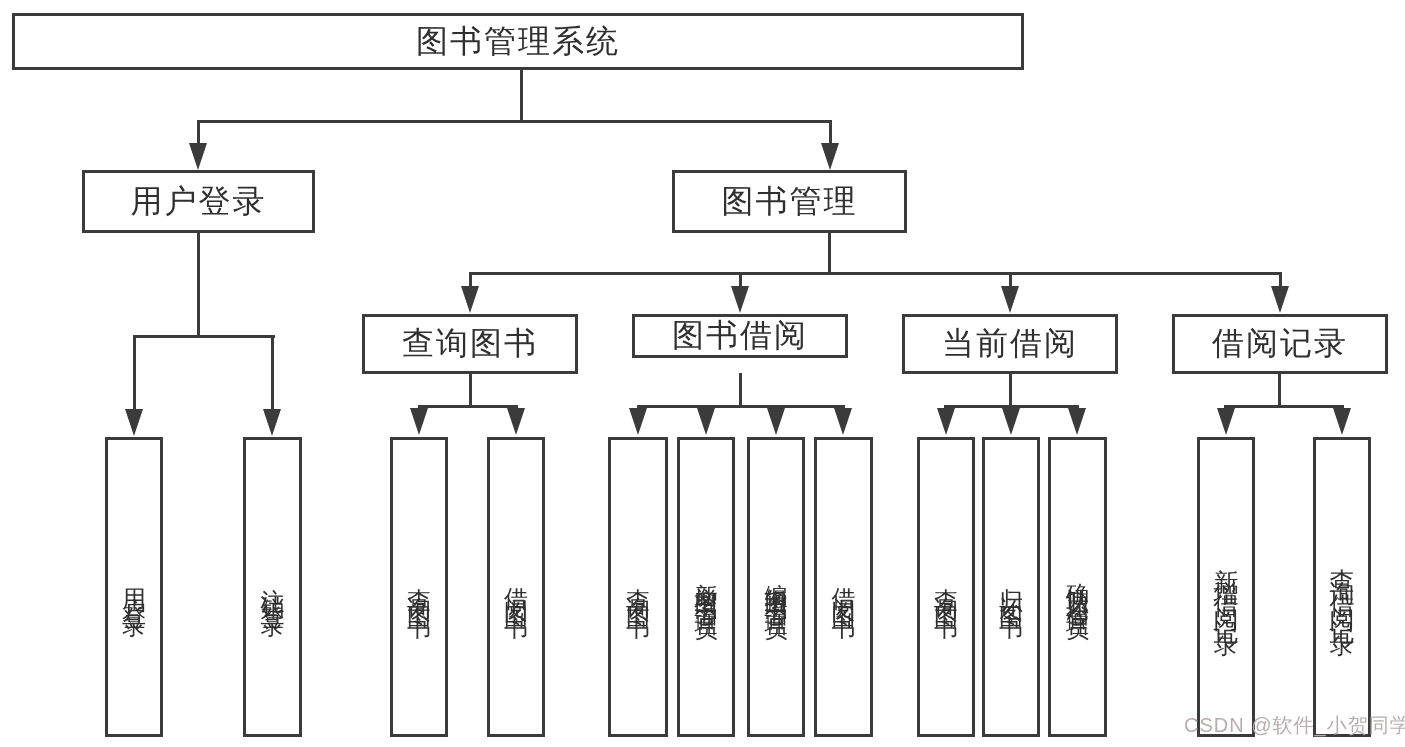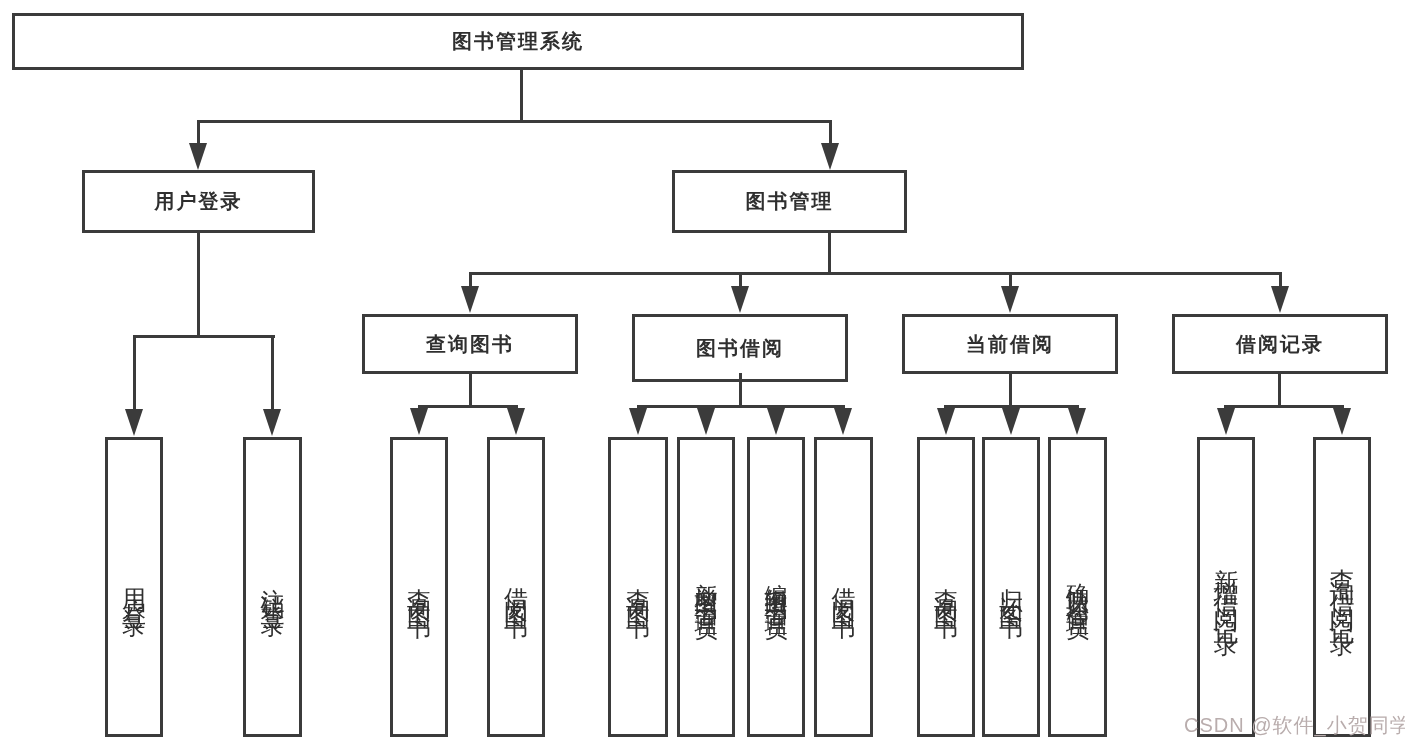--- a/index.html
+++ b/index.html
@@ -14,21 +14,21 @@
   }
   .box {
     position: absolute;
     box-sizing: border-box;
     border: 3px solid #3b3b3b;
     background: #ffffff;
     display: flex;
     align-items: center;
     justify-content: center;
   }
-  .hl { font-size: 20px; letter-spacing: 2px; white-space: nowrap; font-weight: bold; }
+  .hl { font-size: 32px; letter-spacing: 2px; white-space: nowrap; }
   .vtext { writing-mode: vertical-lr; text-orientation: mixed; line-height: 1; }
   .t4 { font-size: 24px; letter-spacing: 9px; }
   .t6 { font-size: 25px; letter-spacing: 13px; }
   .t9 { font-size: 23px; letter-spacing: 5px; }
   .vline { position: absolute; width: 3px; background: #3b3b3b; }
   .hline { position: absolute; height: 3px; background: #3b3b3b; }
   .arrow {
     position: absolute;
     width: 0; height: 0;
     border-left: 9px solid transparent;
@@ -82,21 +82,21 @@
   <div class="vline" style="left:739px;top:272px;height:16px"></div>
   <div class="arrow" style="left:731px;top:286px"></div>
   <div class="vline" style="left:1009px;top:272px;height:16px"></div>
   <div class="arrow" style="left:1001px;top:286px"></div>
   <div class="vline" style="left:1279px;top:272px;height:16px"></div>
   <div class="arrow" style="left:1271px;top:286px"></div>
 
   <div class="box" style="left:362px;top:314px;width:216px;height:60px">
     <span class="hl">查询图书</span>
   </div>
-  <div class="box" style="left:632px;top:314px;width:216px;height:68px">
+  <div class="box" style="left:632px;top:314px;width:216px;height:44px">
     <span class="hl">图书借阅</span>
   </div>
   <div class="box" style="left:902px;top:314px;width:216px;height:60px">
     <span class="hl">当前借阅</span>
   </div>
   <div class="box" style="left:1172px;top:314px;width:216px;height:60px">
     <span class="hl">借阅记录</span>
   </div>
 
   <div class="vline" style="left:469px;top:373px;height:34px"></div>

